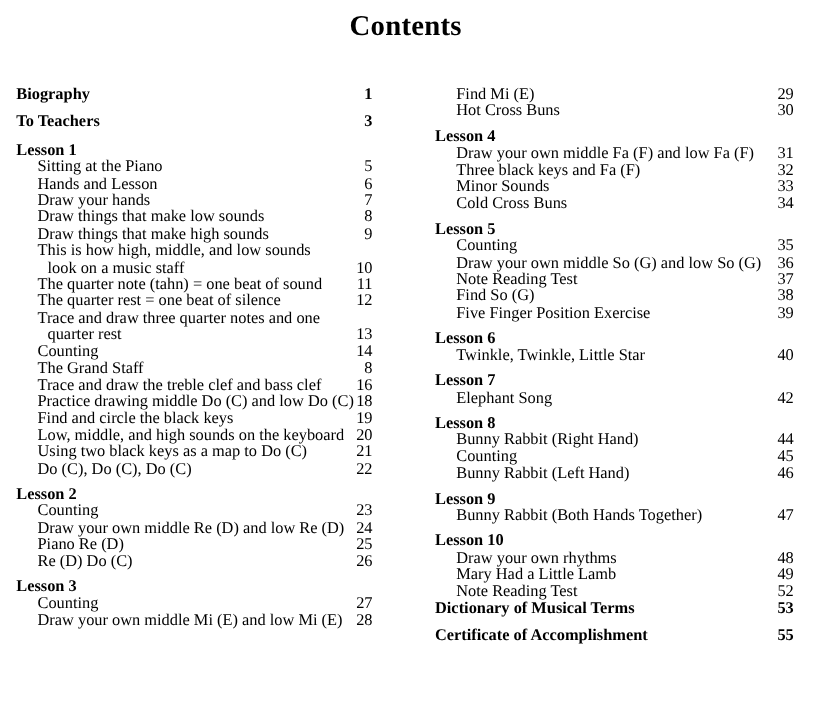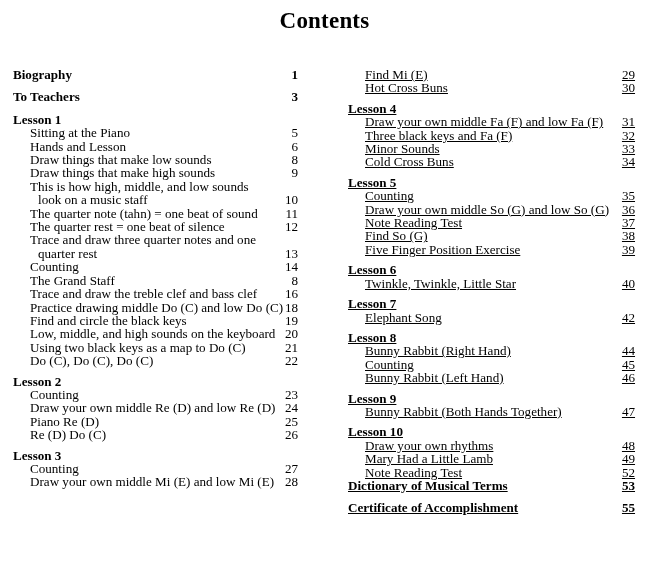--- a/index.html
+++ b/index.html
@@ -45,21 +45,20 @@
     box-sizing: border-box;
   }
   .column-left {
     width: 322px;
     padding-left: 13px;
     padding-right: 24px;
   }
   .column-right {
     width: 328px;
     padding-left: 26px;
-    text-decoration: underline;
   }
   
   .toc-row {
     display: flex;
     align-items: baseline;
     font-size: 13.1px;
     line-height: 13.4px;
     white-space: nowrap;
   }
   .toc-label {
@@ -121,20 +120,24 @@
         </div>
         <div class="toc-row row-item">
           <span class="toc-label">Sitting at the Piano</span>
           <span class="toc-page">5</span>
         </div>
         <div class="toc-row row-item">
           <span class="toc-label">Hands and Lesson</span>
           <span class="toc-page">6</span>
         </div>
         <div class="toc-row row-item">
+          <span class="toc-label">Draw your hands</span>
+          <span class="toc-page">7</span>
+        </div>
+        <div class="toc-row row-item">
           <span class="toc-label">Draw things that make low sounds</span>
           <span class="toc-page">8</span>
         </div>
         <div class="toc-row row-item">
           <span class="toc-label">Draw things that make high sounds</span>
           <span class="toc-page">9</span>
         </div>
         <div class="toc-row row-item">
           <span class="toc-label">This is how high, middle, and low sounds</span>
           <span class="toc-page"></span>

